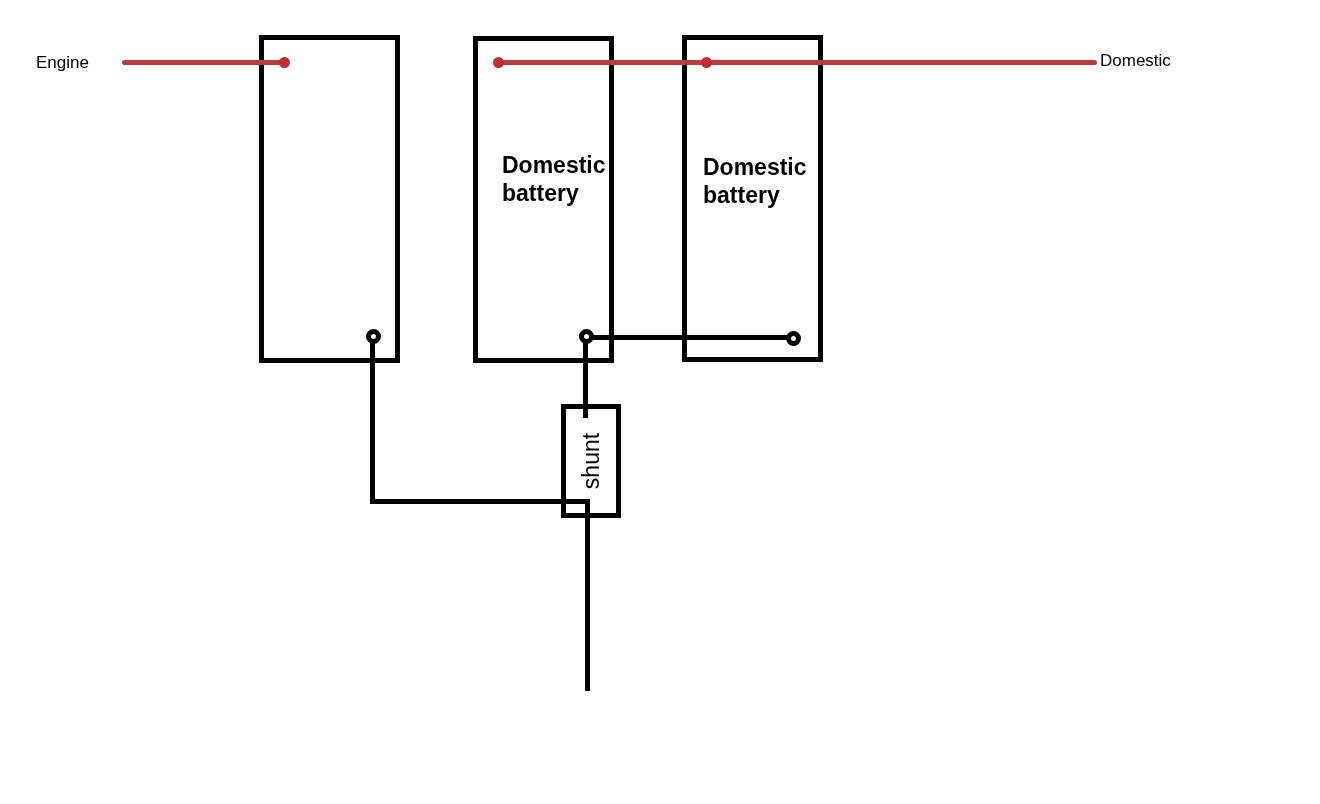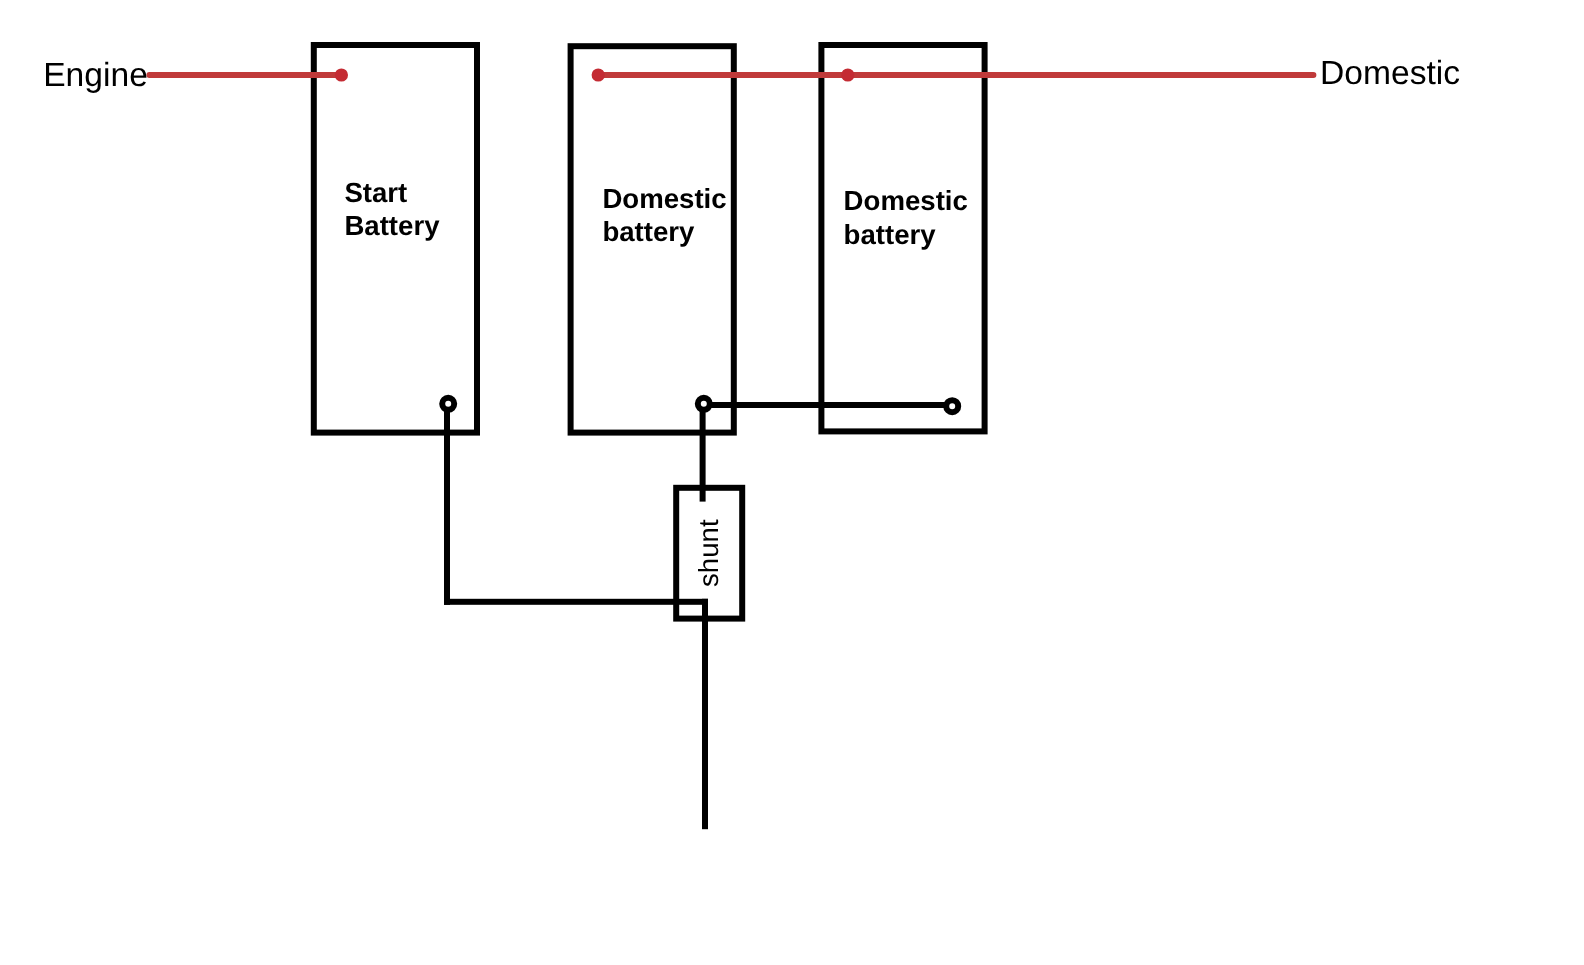--- a/index.html
+++ b/index.html
@@ -23,21 +23,21 @@
     background: #ffffff;
   }
   .box1 { left: 259px; top: 35px;  width: 141px; height: 328px; }
   .box2 { left: 473px; top: 36px;  width: 141px; height: 327px; }
   .box3 { left: 682px; top: 35px;  width: 141px; height: 327px; }
   .shunt-box { left: 561px; top: 404px; width: 60px; height: 114px; }
 
   
   .lbl {
     position: absolute;
-    font-size: 28px;
+    font-size: 17px;
     line-height: 28px;
     color: #000000;
     white-space: nowrap;
   }
   .box-lbl {
     position: absolute;
     font-size: 23px;
     line-height: 28px;
     font-weight: bold;
     color: #000000;
@@ -126,24 +126,20 @@
   <div class="wire red w-domestic"></div>
 
   <div class="dot dot-engine"></div>
   <div class="dot dot-db1"></div>
   <div class="dot dot-db2"></div>
 
   <div class="terminal t-start"></div>
   <div class="terminal t-db1"></div>
   <div class="terminal t-db2"></div>
 
-  <div class="box-lbl start-lbl">
-    <div>Start</div>
-    <div>Battery</div>
-  </div>
   <div class="box-lbl db1-lbl">
     <div>Domestic</div>
     <div>battery</div>
   </div>
   <div class="box-lbl db2-lbl">
     <div>Domestic</div>
     <div>battery</div>
   </div>
 
   <span class="lbl engine-lbl">Engine</span>

